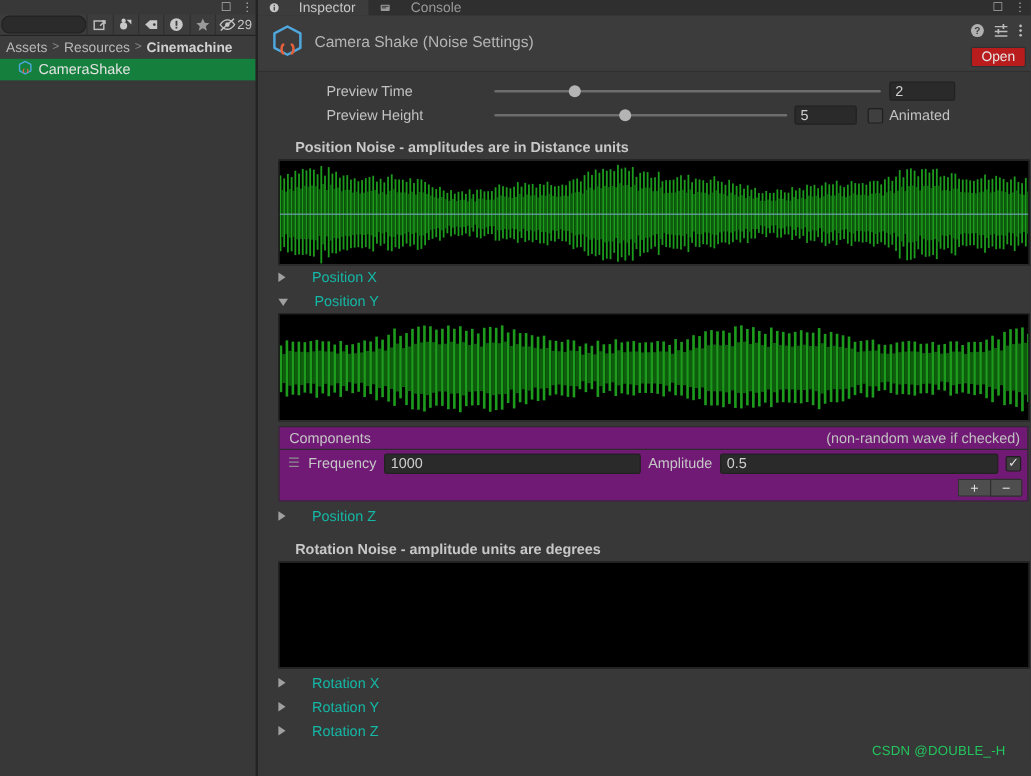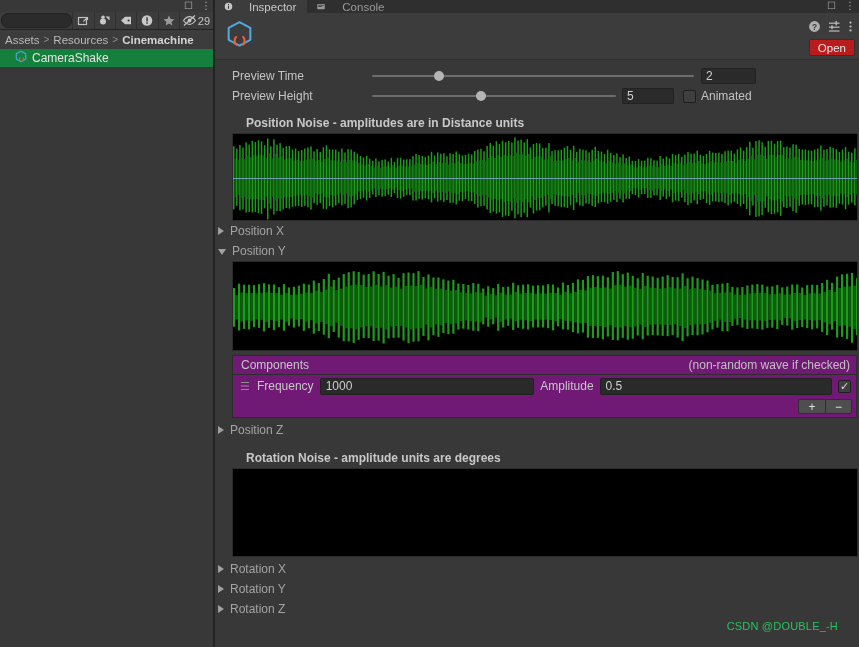--- a/index.html
+++ b/index.html
@@ -104,21 +104,21 @@
     position: absolute; right: 4px; top: 26px;
     height: 17px; padding: 0 8px;
     background: #b91c1c; border: 1px solid #303030; border-radius: 2px;
     display: flex; align-items: center;
     font-size: 11.5px; color: #e4e4e4;
   }
 
   .body { position: absolute; left: 0; top: 61px; width: 644px; bottom: 0; }
 
   .field-row {
-    position: relative; height: 20px; display: flex; align-items: center;
+    position: relative; height: 20px; display: flex; align-items: center; padding-left: 40px;
   }
   .field-label {
     width: 157px; padding-left: 17px;
     font-size: 12px; color: #c2c2c2;
   }
   .slider-wrap {
     position: relative; height: 20px; display: flex; align-items: center;
   }
   .slider-track {
     height: 2px; background: #6d6d6d; border-radius: 1px; position: relative;
@@ -150,22 +150,22 @@
     border: 1px solid #2b2b2b;
     position: relative; overflow: hidden;
   }
   .graph-wave { position: absolute; inset: 0; }
   .midline {
     position: absolute; left: 0; right: 0; height: 1px;
     background: #7fa8c9; opacity: .85;
   }
 
   .foldout {
-    height: 20px; display: flex; align-items: center; gap: 6px;
-    padding-left: 2px; font-size: 12px; color: #a3a3a3;
+    height: 20px; display: flex; align-items: center; gap: 22px;
+    padding-left: 16px; font-size: 12px; color: #14b8a6;
   }
   .tri {
     width: 0; height: 0; margin-left: 1px;
   }
   .tri.closed {
     border-left: 6px solid #a0a0a0;
     border-top: 4px solid transparent; border-bottom: 4px solid transparent;
   }
   .tri.open {
     border-top: 6px solid #a0a0a0;
@@ -323,20 +323,21 @@
     </div>
 
     <div class="insp-header">
       <span class="asset-icon-lg">
         <svg width="33" height="33" viewBox="0 0 32 32">
           <path d="M16 3 L26.5 8.6 L26.5 20.2 L16 25.8 L5.5 20.2 L5.5 8.6 Z" fill="none" stroke="#4ea8de" stroke-width="2" stroke-linejoin="round"></path>
           <path d="M13.5 17.5 c-2.2 0-2.2 2.4-2.2 3.7 0 1.3 0 3.7 2.2 3.7" fill="none" stroke="#e8603c" stroke-width="2"></path>
           <path d="M18.7 17.5 c2.2 0 2.2 2.4 2.2 3.7 0 1.3 0 3.7-2.2 3.7" fill="none" stroke="#e8603c" stroke-width="2"></path>
         </svg>
       </span>
+      <div class="insp-title">Camera Shake (Noise Settings)</div>
 
       <div class="hdr-icons">
         <span>
           <svg width="13" height="13" viewBox="0 0 13 13">
             <circle cx="6.5" cy="6.5" r="5.4" fill="#b0b0b0"></circle>
             <text x="6.5" y="9.7" font-size="8.4" fill="#3c3c3c" text-anchor="middle" font-family="Liberation Sans, sans-serif" font-weight="bold">?</text>
           </svg>
         </span>
         <span>
           <svg width="13" height="13" viewBox="0 0 13 13">

